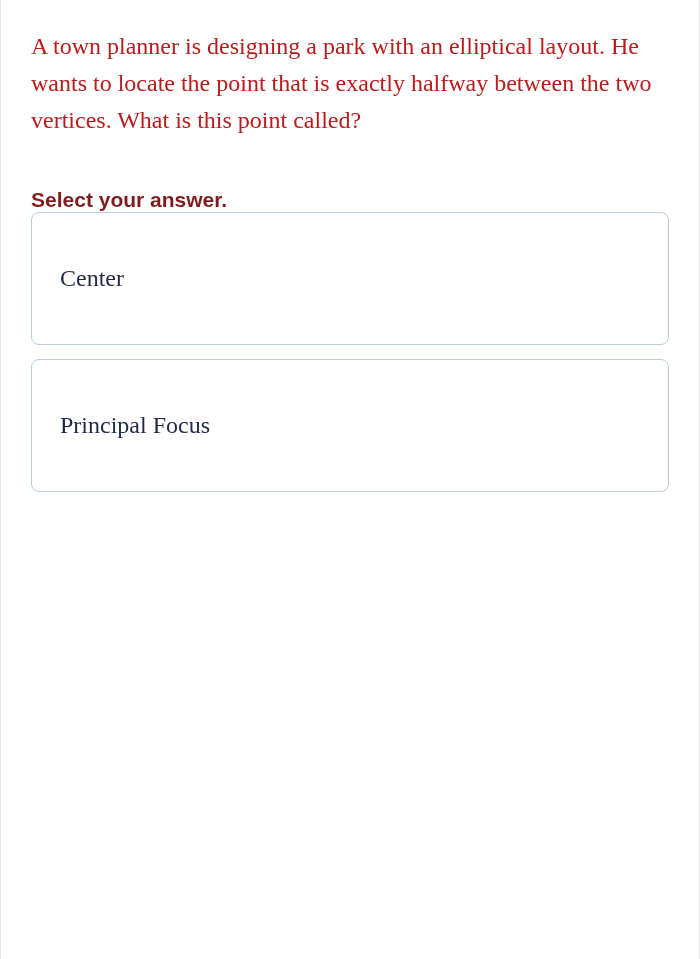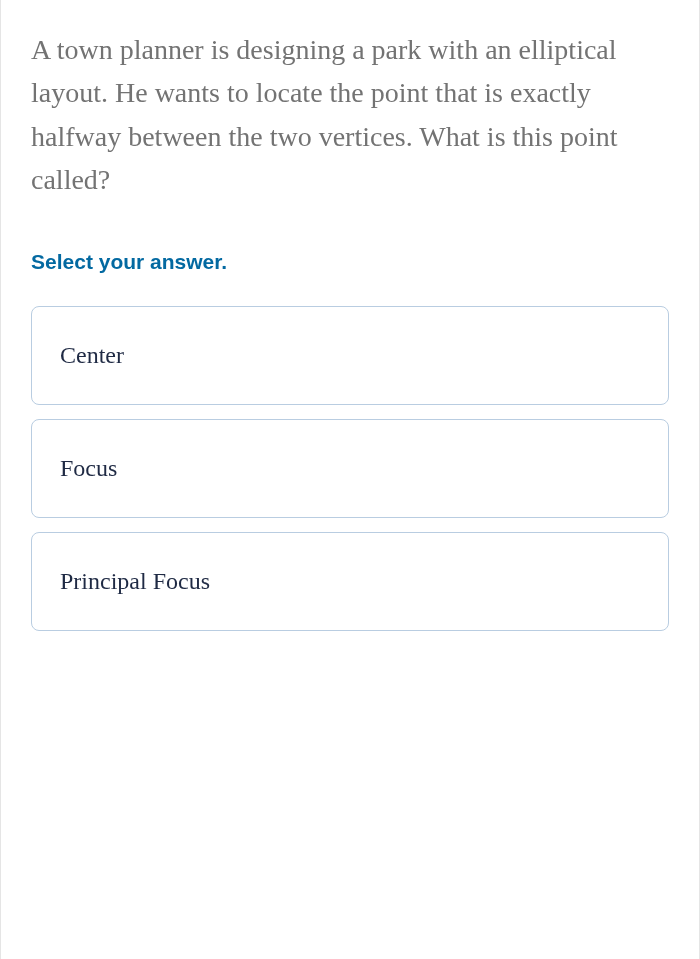--- a/index.html
+++ b/index.html
@@ -10,53 +10,51 @@
     body {
       font-family: Georgia, 'Times New Roman', serif;
       background: #ffffff;
       width: 700px;
       height: 959px;
       padding: 28px 30px;
       border-left: 1px solid #e5e5e5;
       border-right: 1px solid #e5e5e5;
     }
     .question-text {
-      font-size: 28px;
+      font-size: 24px;
       line-height: 1.55;
-      color: #737373;
+      color: #b91c1c;
       margin-bottom: 48px;
     }
     .instruction {
       font-family: -apple-system, BlinkMacSystemFont, 'Segoe UI', Arial, sans-serif;
       font-size: 21px;
       font-weight: 600;
-      color: #0369a1;
-      margin-bottom: 32px;
+      color: #7f1d1d;
     }
     .options {
       display: flex;
       flex-direction: column;
       gap: 14px;
     }
     .option {
       border: 1.5px solid #b9cde1;
       border-radius: 8px;
-      padding: 35px 28px;
+      padding: 52px 28px;
       font-size: 24px;
       color: #1f2a44;
       background: #ffffff;
       cursor: pointer;
       text-align: left;
       font-family: Georgia, 'Times New Roman', serif;
     }
   </style>
 </head>
 <body>
 
 <div class="question-text">A town planner is designing a park with an elliptical layout. He wants to locate the point that is exactly halfway between the two vertices. What is this point called?</div>
 
 <div class="instruction">Select your answer.</div>
 
 <div class="options">
   <button class="option">Center</button>
-  <button class="option">Focus</button>
   <button class="option">Principal Focus</button>
 </div>
 
 </body></html>

